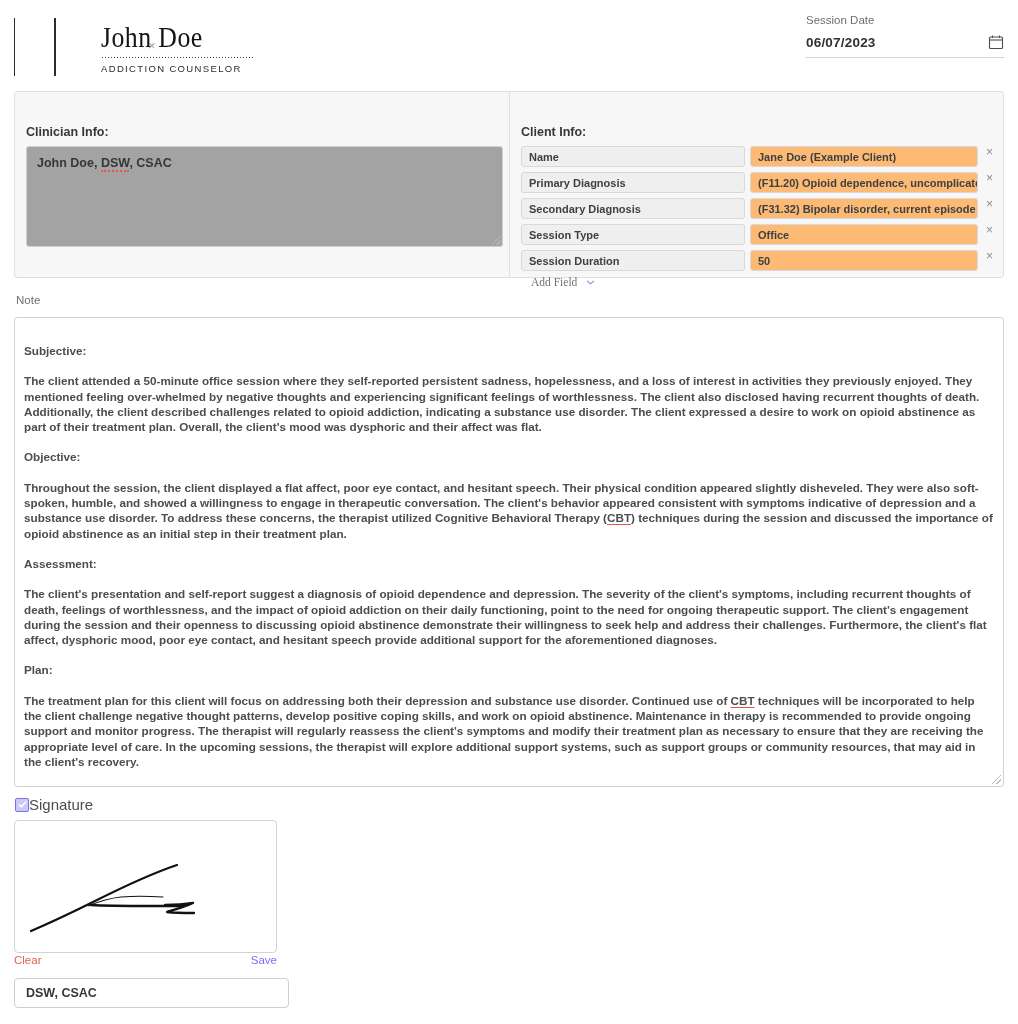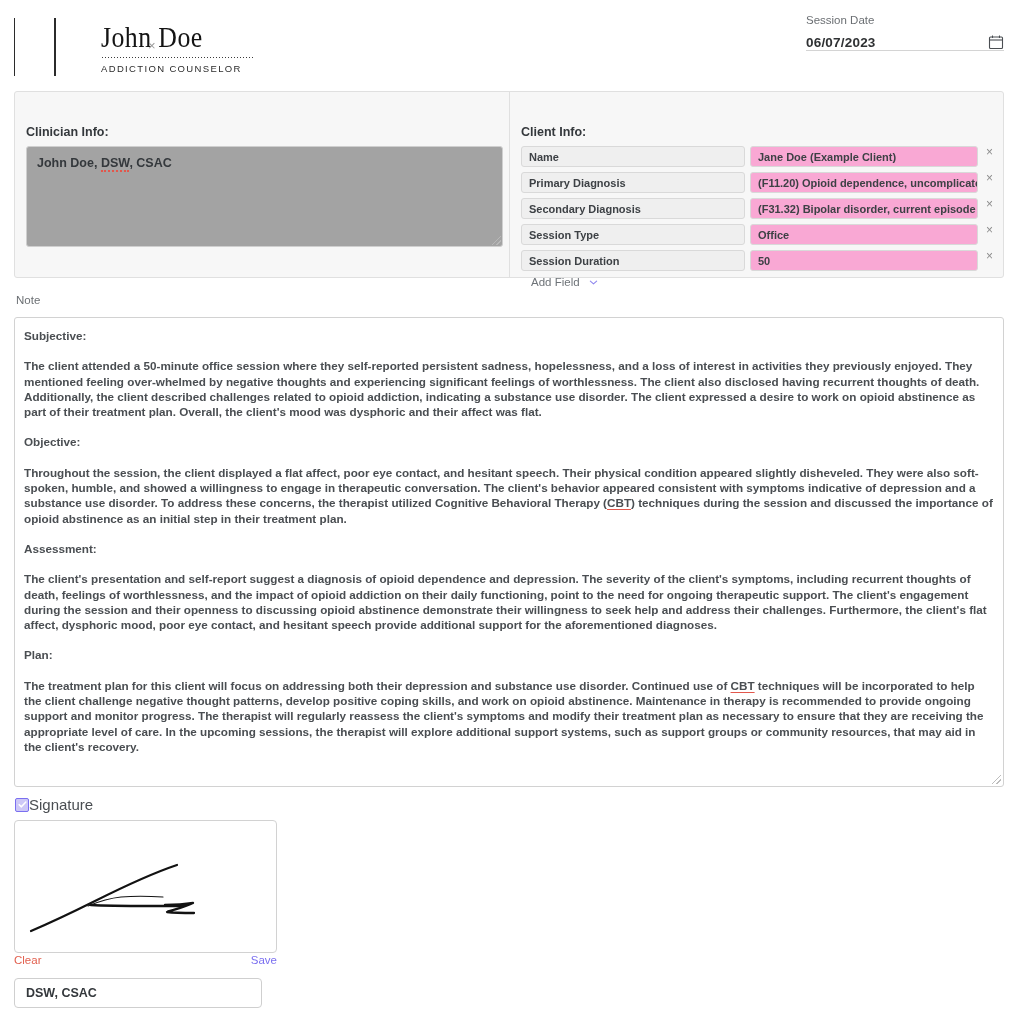--- a/index.html
+++ b/index.html
@@ -84,20 +84,21 @@
   .session-date-label {
     font-size: 11.5px;
     color: #6b6f73;
     margin-bottom: 8px;
   }
   .session-date-row {
     display: flex;
     align-items: center;
     justify-content: space-between;
     border-bottom: 1px solid #d4d4d4;
+    padding-bottom: 7px;
   }
   .session-date-value {
     font-size: 13.5px;
     font-weight: 700;
     color: #2f3133;
     letter-spacing: 0.2px;
   }
   .cal-icon { width: 16px; height: 16px; display: block; cursor: pointer; }
 
   
@@ -176,21 +177,21 @@
     color: #3d4145;
     padding: 0 7px;
     display: flex;
     align-items: center;
     font-family: "Liberation Sans", sans-serif;
     outline: none;
   }
   .field-value-box {
     width: 229px;
     height: 21px;
-    background: #f9a8d4;
+    background: #fdba74;
     border: 1px solid #d9d9d9;
     border-radius: 3px;
     font-size: 11px;
     font-weight: 700;
     color: #3d4145;
     padding: 5px 7px;
     margin-left: 5px;
     display: flex;
     align-items: center;
     white-space: nowrap;
@@ -205,20 +206,21 @@
     cursor: pointer;
     line-height: 1;
     user-select: none;
   }
   .add-field-row {
     display: flex;
     align-items: center;
     margin-top: 4px;
     margin-left: 10px;
     cursor: pointer;
+    font-family: Liberation Serif, serif;
   }
   .add-field-label {
     font-size: 11.5px;
     color: #6e7378;
   }
   .chev {
     margin-left: 9px;
     width: 9px; height: 9px;
     display: block;
   }
@@ -230,21 +232,21 @@
     font-size: 11.5px;
     color: #6b6f73;
   }
   .note-box {
     position: absolute;
     left: 14px; top: 317px;
     width: 990px; height: 470px;
     border: 1px solid #d2d2d2;
     border-radius: 3px;
     background: #ffffff;
-    padding: 10px 9px 8px 9px;
+    padding: 25px 9px 8px 9px;
     overflow: hidden;
   }
   .note-inner {
     font-size: 11.7px;
     font-weight: 700;
     color: #4a4e52;
     line-height: 15.3px;
   }
   .note-head { margin: 0 0 0 0; }
   .note-para { margin: 15px 0 0 0; text-align: left; }
@@ -299,21 +301,21 @@
     cursor: pointer;
   }
   .sig-save {
     font-size: 11.5px;
     color: #7a6ff0;
     cursor: pointer;
   }
   .credentials-box {
     position: absolute;
     left: 14px; top: 978px;
-    width: 248px; height: 30px;
+    width: 275px; height: 30px;
     border: 1px solid #cfcfcf;
     border-radius: 4px;
     background: #ffffff;
     padding: 0 11px;
     display: flex;
     align-items: center;
     font-size: 12.5px;
     font-weight: 700;
     color: #34383c;
     font-family: "Liberation Sans", sans-serif;

